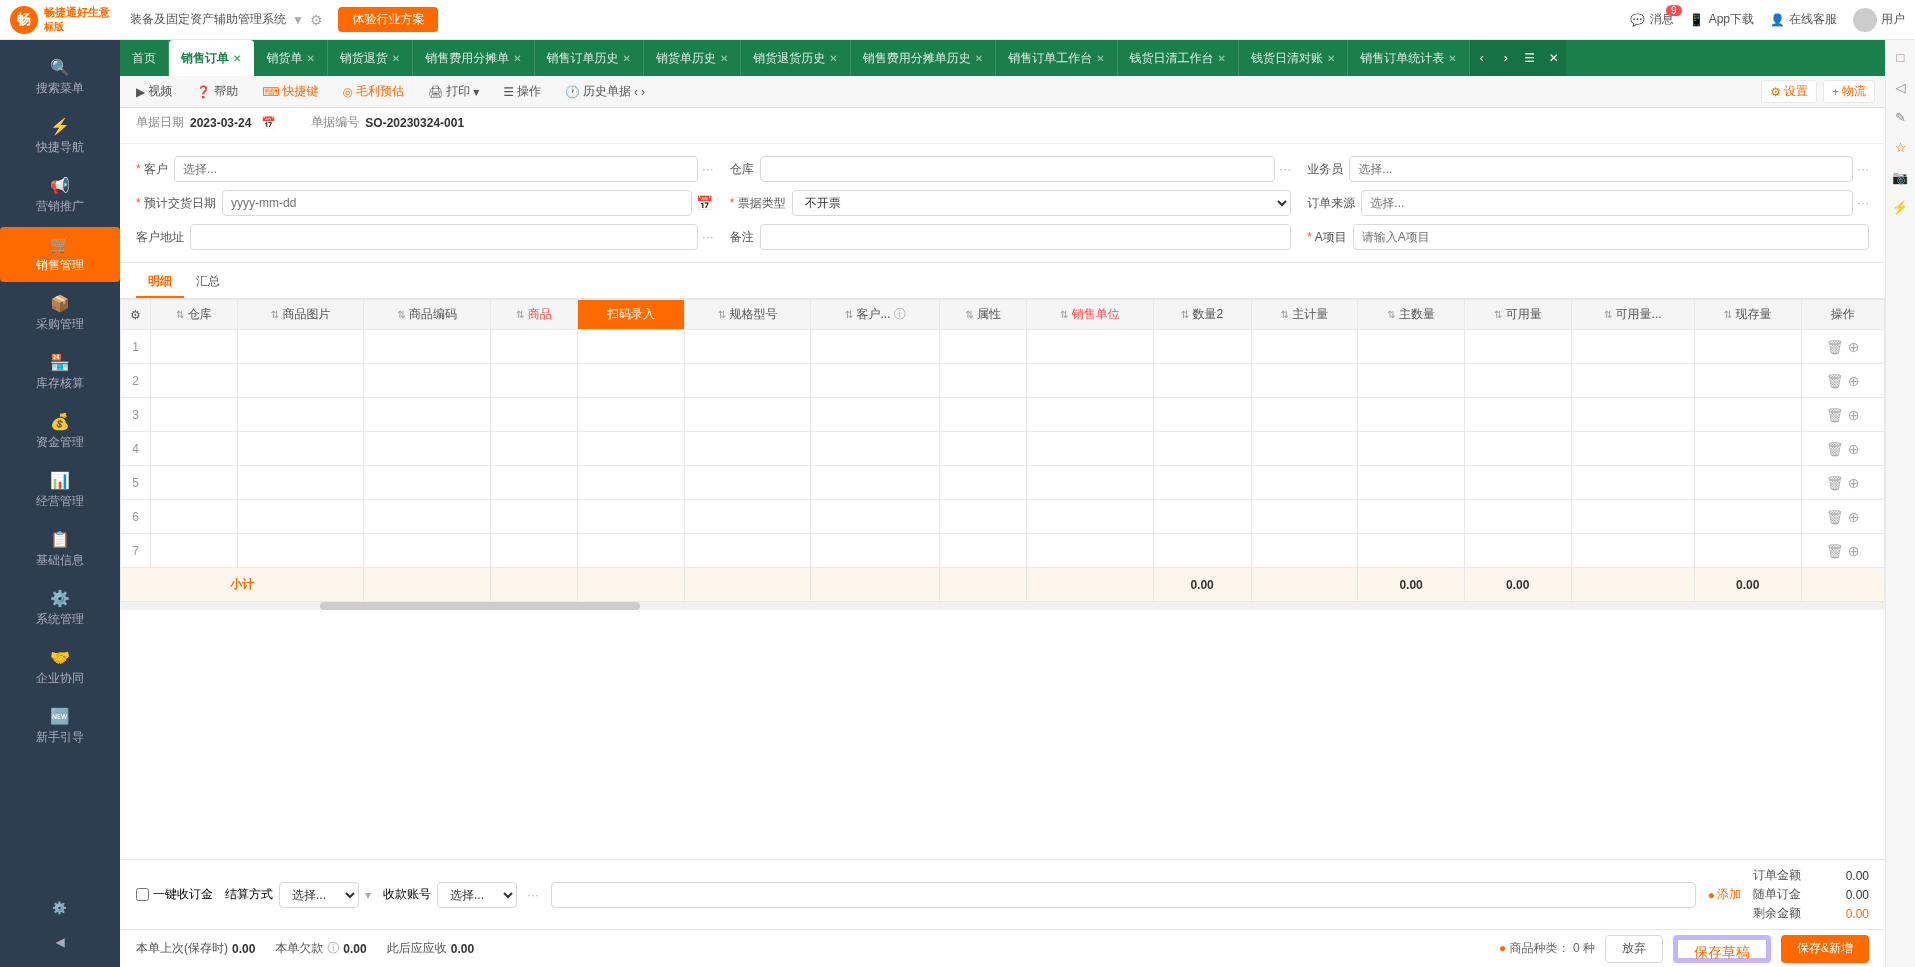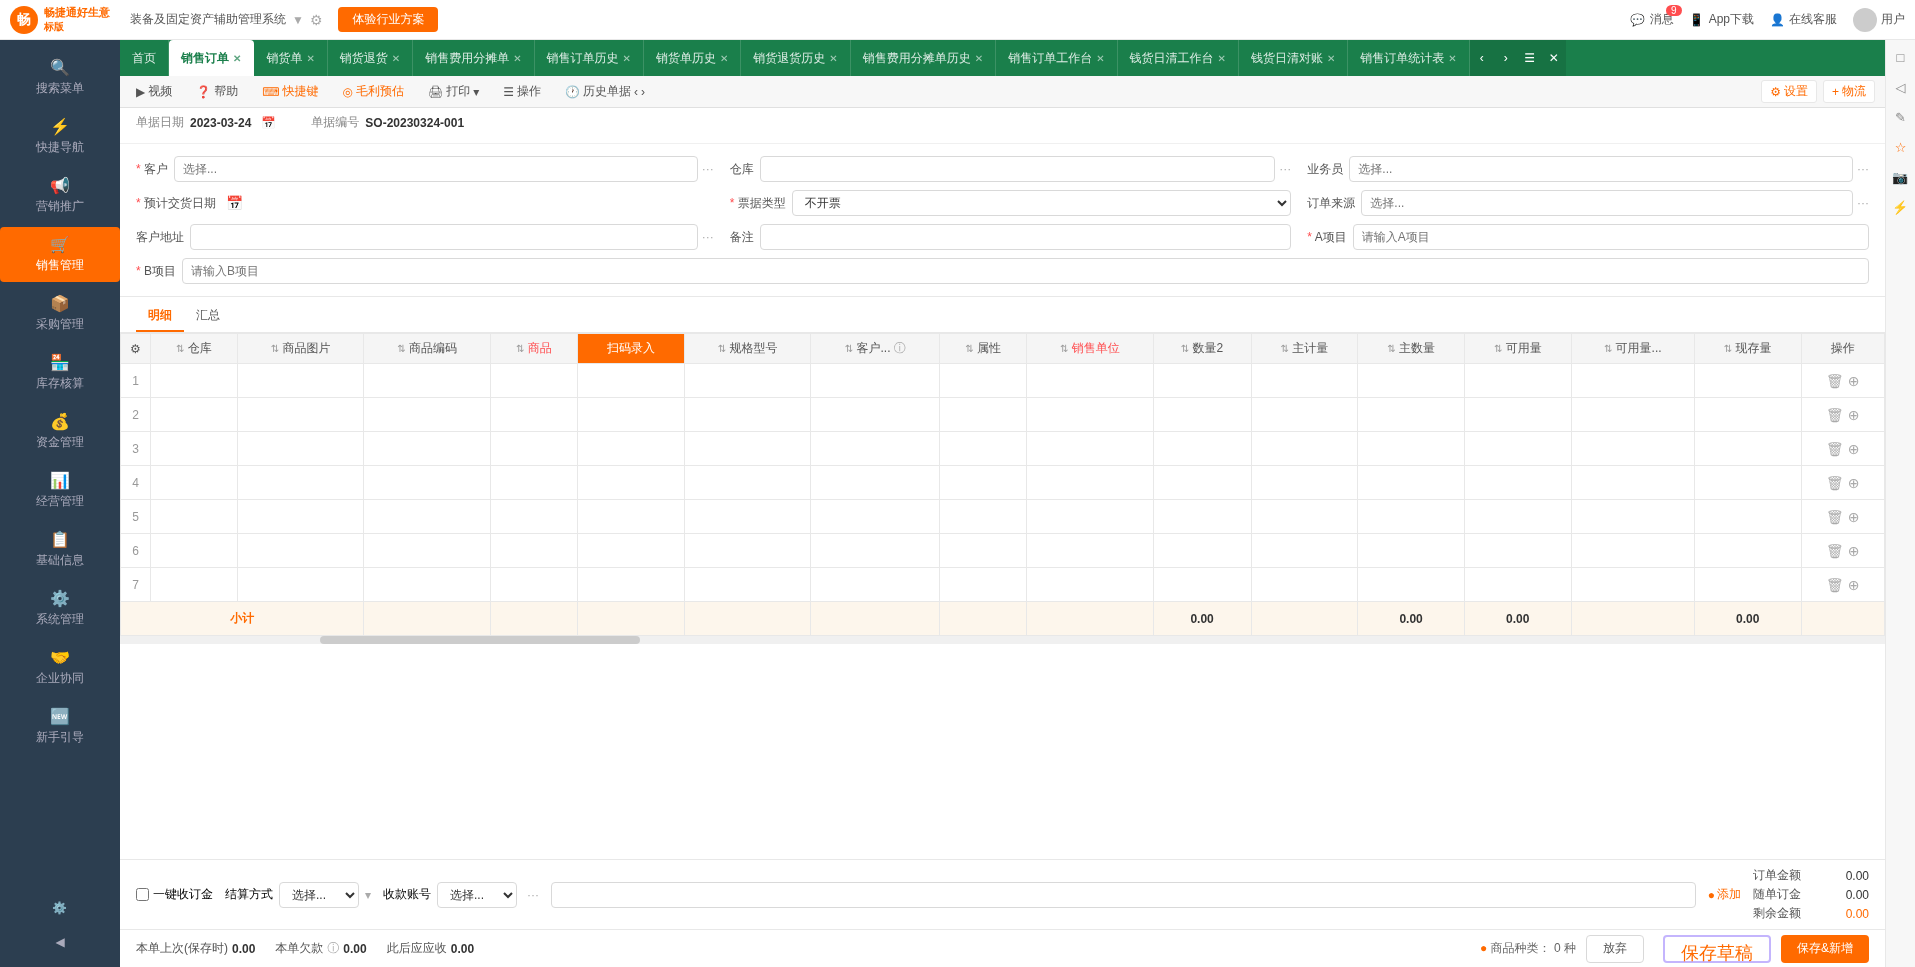--- a/index.html
+++ b/index.html
@@ -314,29 +314,28 @@
       border: 1px solid #d9d9d9;
       background: #fff;
       color: #555;
       padding: 4px 16px;
       border-radius: 4px;
       cursor: pointer;
       font-size: 12px;
       height: 28px;
     }
     .btn-primary {
-      border: 2px solid #c4b5fd;
+      border: 5px solid #c4b5fd;
       background: #fff;
       color: #ff6a00;
       padding: 4px 16px;
       border-radius: 4px;
       cursor: pointer;
-      font-size: 18px;
+      font-size: 14px;
       height: 28px;
-      margin-left: 9px;
     }
     .btn-orange {
       border: none;
       background: #ff6a00;
       color: #fff;
       padding: 4px 16px;
       border-radius: 4px;
       cursor: pointer;
       font-size: 12px;
       height: 28px;
@@ -625,20 +624,21 @@
         <div class="form-field" style="flex:2;">
           <span class="form-label" style="margin-left:16px;">业务员</span>
           <input type="text" class="form-input" placeholder="选择..." style="">
           <span class="dots-btn">···</span>
         </div>
       </div>
 
       <div class="form-row">
         <div class="form-field" style="flex:2;">
           <span class="form-label required">预计交货日期</span>
+          <input type="text" class="form-input" placeholder="yyyy-mm-dd" style="">
           <span class="calendar-icon">📅</span>
         </div>
         <div class="form-field" style="flex:2;">
           <span class="form-label required" style="margin-left:16px;">票据类型</span>
           <select class="form-select">
             <option>不开票</option>
             <option>普通发票</option>
             <option>增值税专票</option>
           </select>
         </div>
@@ -658,26 +658,20 @@
         <div class="form-field" style="flex:2;">
           <span class="form-label" style="margin-left:16px;">备注</span>
           <input type="text" class="form-input" style="">
         </div>
         <div class="form-field" style="flex:2;">
           <span class="form-label required" style="margin-left:16px;">A项目</span>
           <input type="text" class="form-input" placeholder="请输入A项目" style="">
         </div>
       </div>
 
-      <div class="form-row">
-        <div class="form-field" style="flex:2;">
-          <span class="form-label required">B项目</span>
-          <input type="text" class="form-input" placeholder="请输入B项目" style="">
-        </div>
-      </div>
     </div>
 
     <div class="detail-tabs">
       <div class="detail-tab active">
         <span>明细</span>
       </div>
       <div class="detail-tab">
         <span>汇总</span>
       </div>
     </div>

